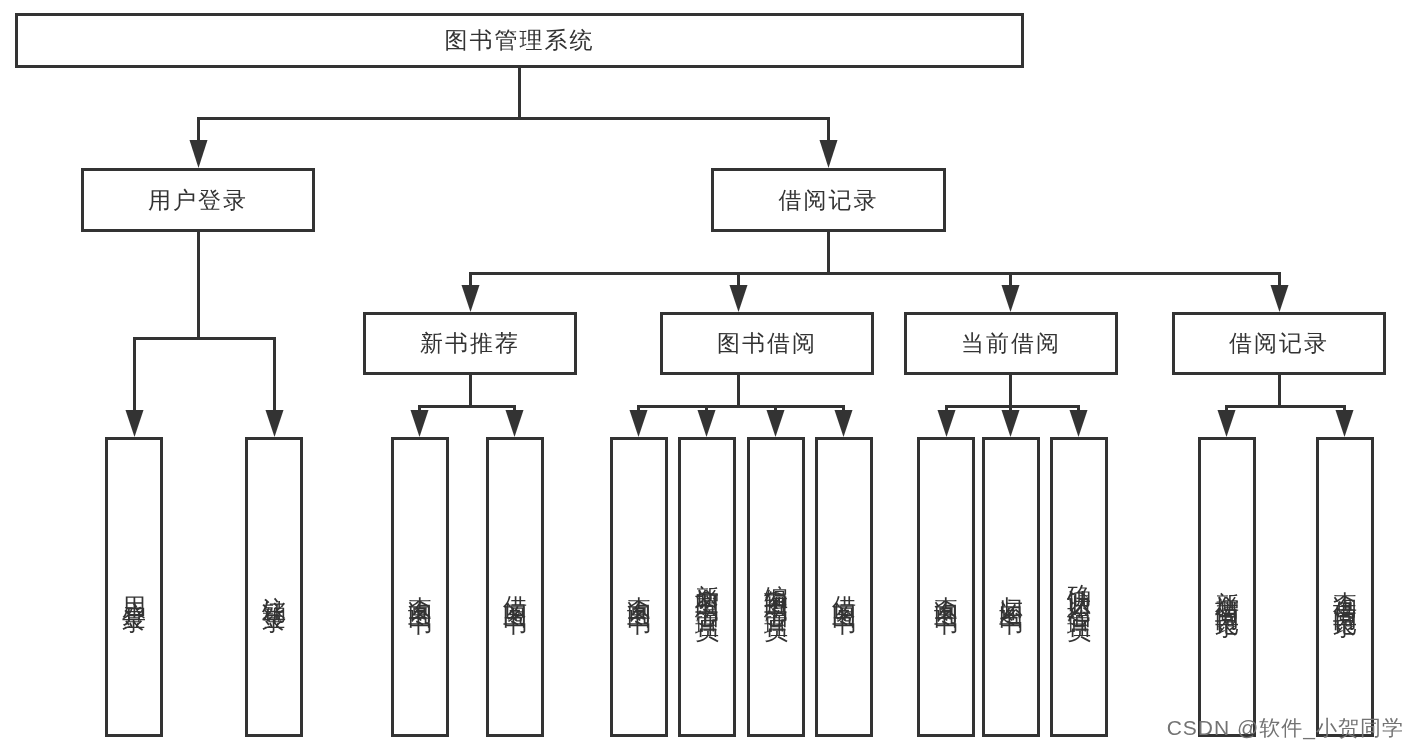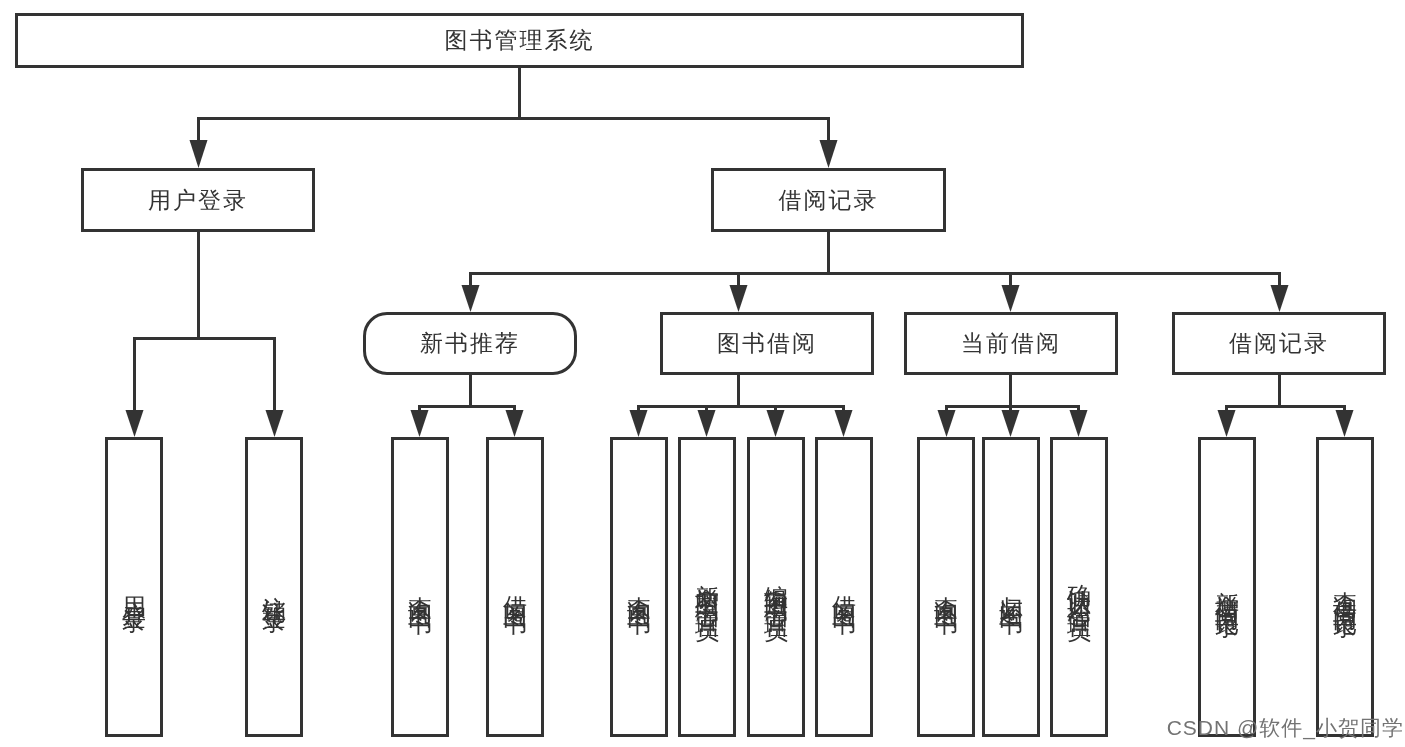--- a/index.html
+++ b/index.html
@@ -118,21 +118,21 @@
       <polygon points="1217.5,410 1235.5,410 1226.5,437"></polygon>
       <polygon points="1335.5,410 1353.5,410 1344.5,437"></polygon>
     </g>
   </svg>
 
   <div class="box" style="left:15px; top:13px; width:1009px; height:55px;">图书管理系统</div>
 
   <div class="box" style="left:81px; top:168px; width:234px; height:64px;">用户登录</div>
   <div class="box" style="left:711px; top:168px; width:235px; height:64px;">借阅记录</div>
 
-  <div class="box" style="left:363px; top:312px; width:214px; height:63px;border-radius:24px;">新书推荐</div>
+  <div class="box" style="left:363px; top:312px; width:214px; height:63px;">新书推荐</div>
   <div class="box" style="left:660px; top:312px; width:214px; height:63px;">图书借阅</div>
   <div class="box" style="left:1172px; top:312px; width:214px; height:63px;">借阅记录</div>
   <div class="box" style="left:904px; top:312px; width:214px; height:63px;">当前借阅</div>
 
   <div class="vbox" style="left:105px;">用户登录</div>
   <div class="vbox" style="left:245px;">注销登录</div>
 
   <div class="vbox" style="left:391px;">查询图书</div>
   <div class="vbox" style="left:486px;">借阅图书</div>
 

